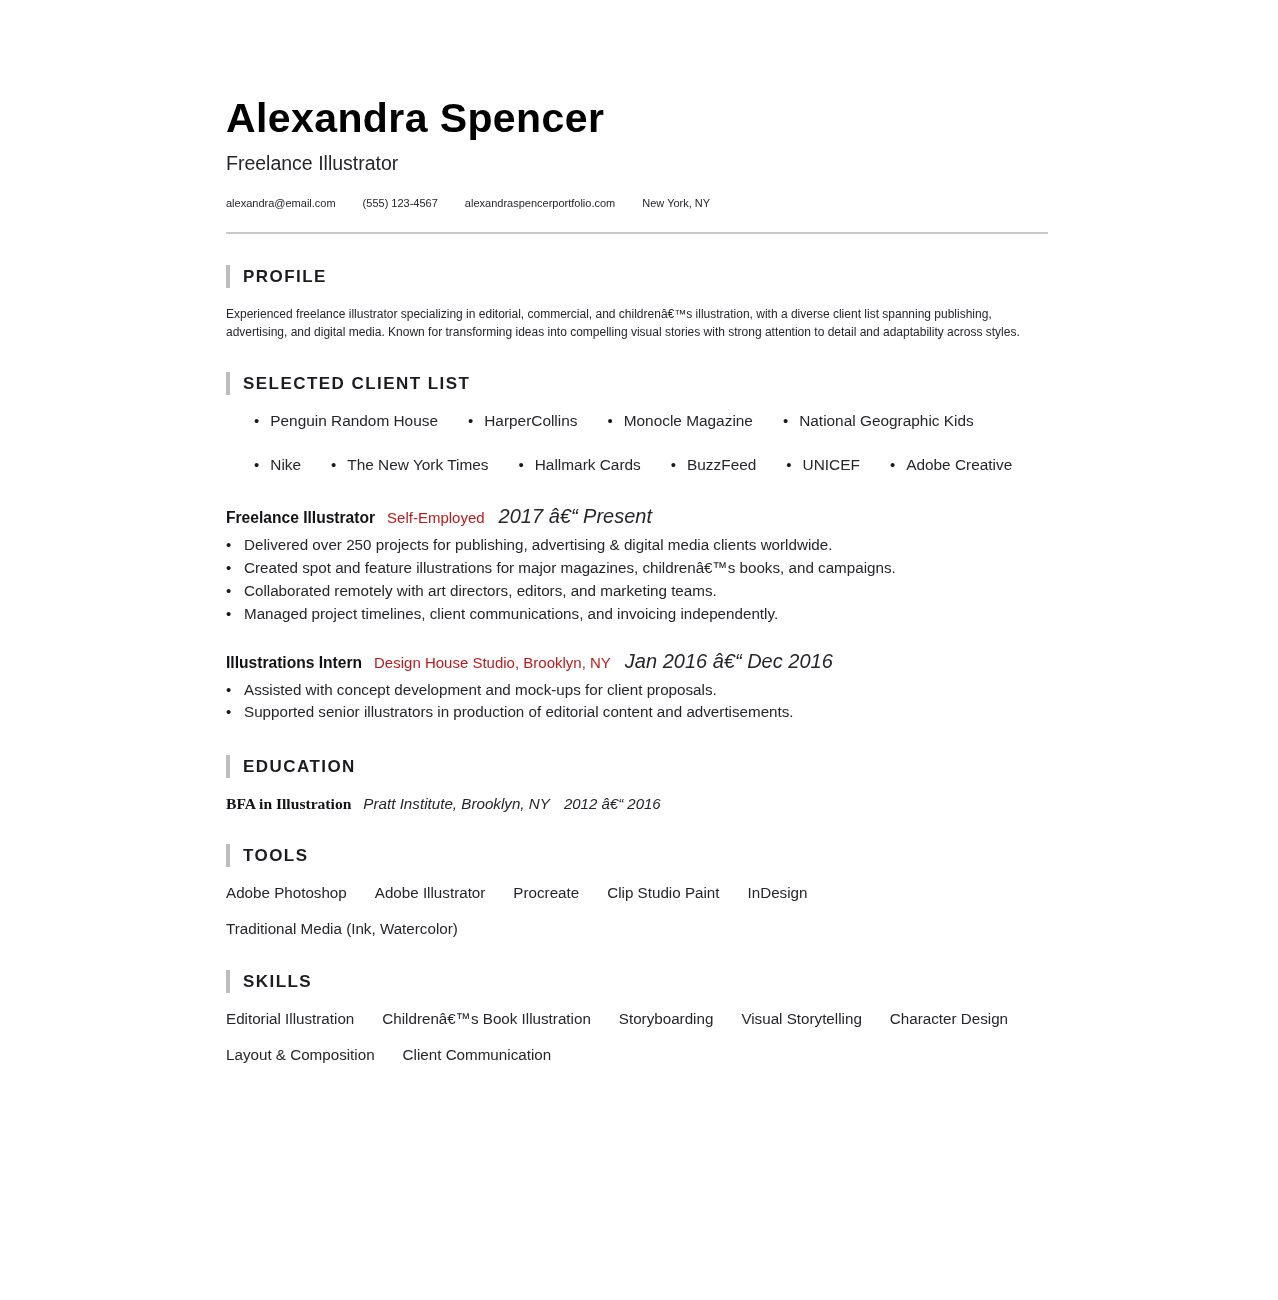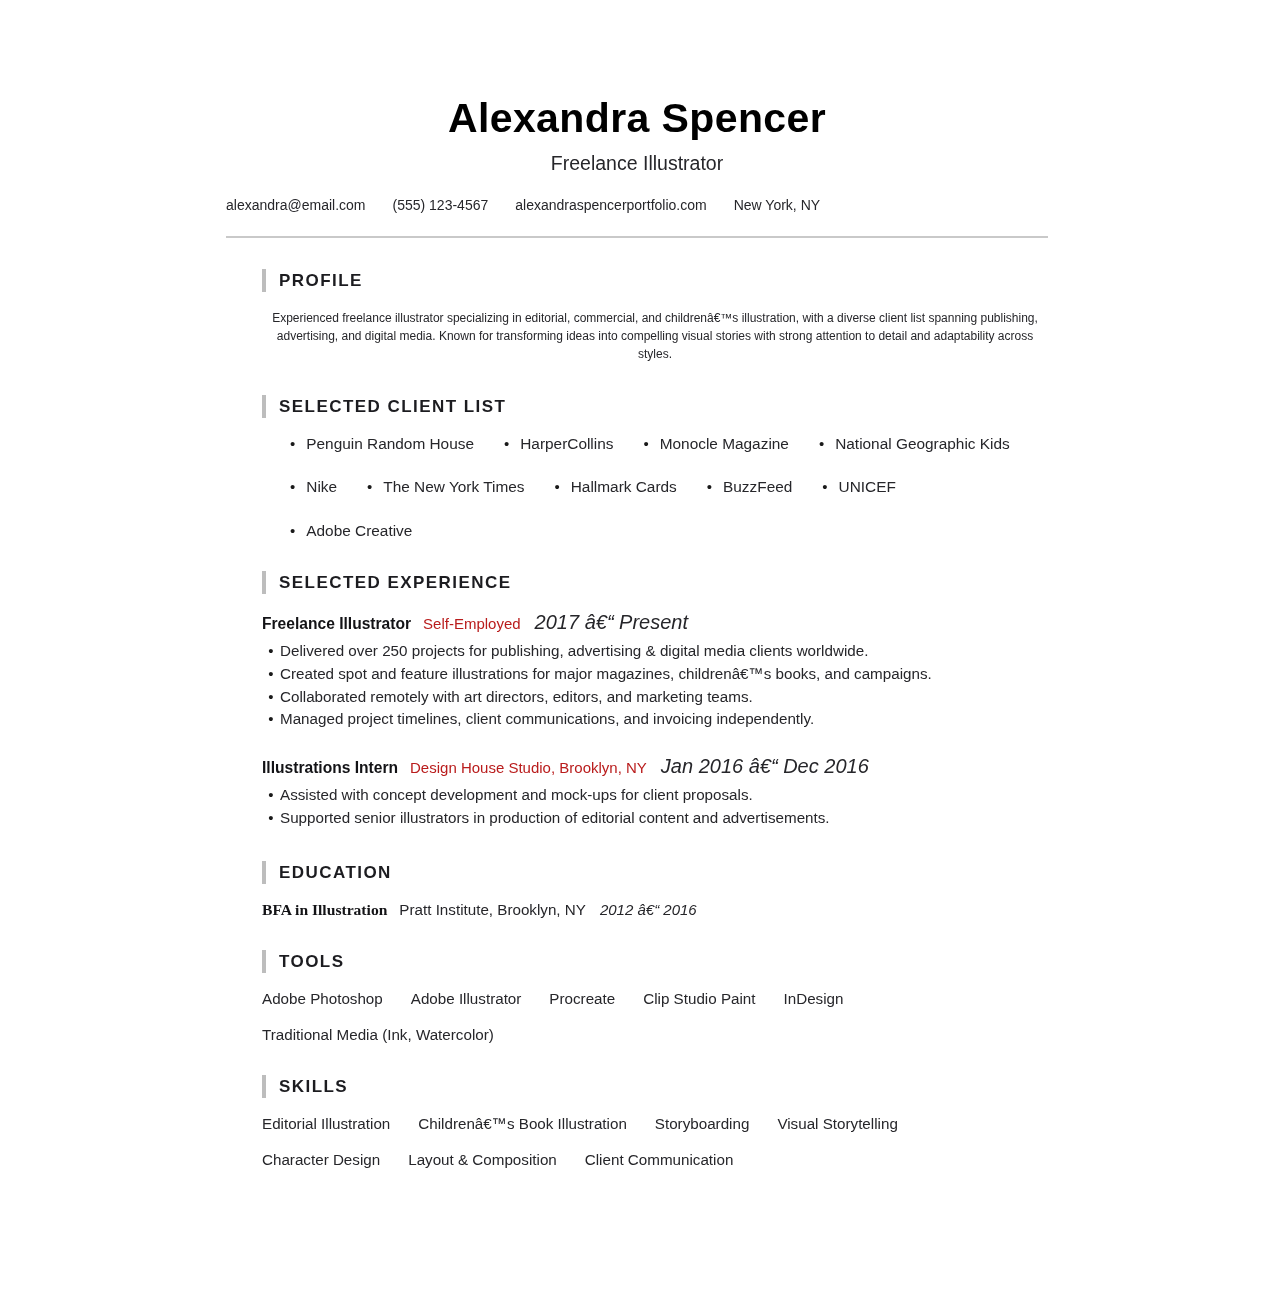--- a/index.html
+++ b/index.html
@@ -13,21 +13,20 @@
     height: 1300px;
     font-family: "Liberation Sans", sans-serif;
     color: #1a1a1a;
     overflow: hidden;
   }
   .page {
     width: 1268px;
     height: 1300px;
     position: relative;
     background: #ffffff;
-    text-align: center;
   }
   .resume {
     position: absolute;
     left: 226px;
     top: 96px;
     width: 822px;
   }
 
   
   .name {
@@ -42,37 +41,37 @@
     font-size: 19.5px;
     font-weight: normal;
     color: #26262a;
     line-height: 1.2;
     margin: 0 0 20px 0;
   }
   .contact {
     display: flex;
     flex-wrap: wrap;
     align-items: baseline;
-    font-size: 14px;
+    font-size: 11px;
     color: #26262a;
     line-height: 1.3;
     margin: 0;
   }
   .contact .citem { margin-right: 27px; white-space: nowrap; }
   .contact .citem:last-child { margin-right: 0; }
 
   .header-rule {
     margin-top: 22px;
     border: 0;
     border-top: 2px solid #c9c9c9;
     width: 822px;
   }
 
   
-  .section { margin-top: 31px; margin-left: 36px; }
+  .section { margin-top: 31px; }
 
   .sec-head {
     display: flex;
     align-items: center;
     margin-bottom: 17px;
   }
   .sec-bar {
     width: 4px;
     height: 23px;
     background: #bdbdbd;
@@ -181,20 +180,21 @@
     font-size: 15.6px;
     font-weight: bold;
     color: #131316;
     margin-right: 12px;
     font-family: Liberation Serif, serif;
   }
   .edu-school {
     font-size: 15.2px;
     color: #26262a;
     margin-right: 14px;
+    font-style: italic;
   }
   .edu-dates {
     font-size: 15px;
     font-style: italic;
     color: #26262a;
   }
 
   
   .chip-list {
     display: flex;
@@ -283,24 +283,20 @@
             <span>UNICEF</span>
           </li>
         <li class="client-item">
             <span class="dot">•</span>
             <span>Adobe Creative</span>
           </li>
       </ul>
     </div>
 
     <div class="section">
-      <div class="sec-head">
-        <span class="sec-bar"></span>
-        <span class="sec-title">SELECTED EXPERIENCE</span>
-      </div>
 
       <div class="job">
         <div class="job-line">
           <span class="job-title">Freelance Illustrator</span>
           <span class="job-org">Self-Employed</span>
           <span class="job-dates">2017 â€“ Present</span>
         </div>
         <ul class="job-bullets">
           <li>
               <span class="dot">•</span>

